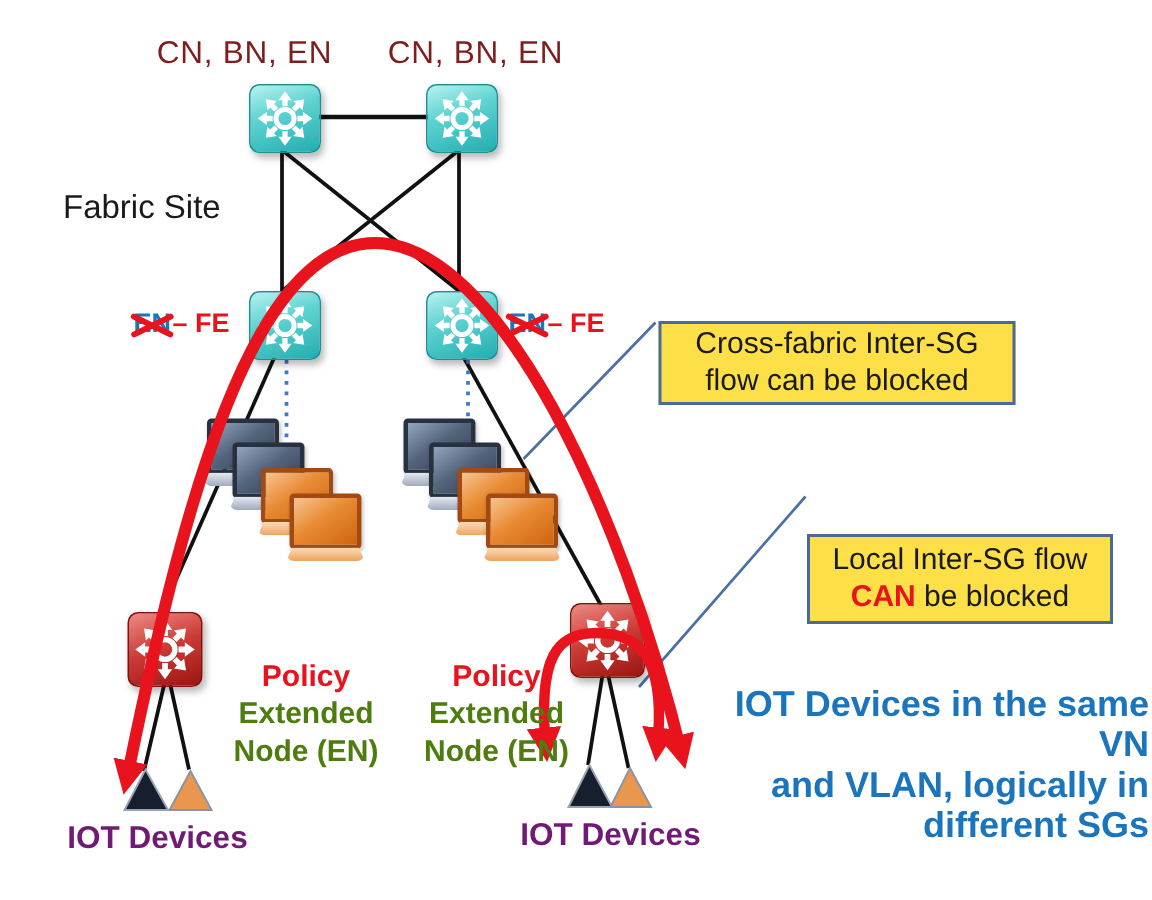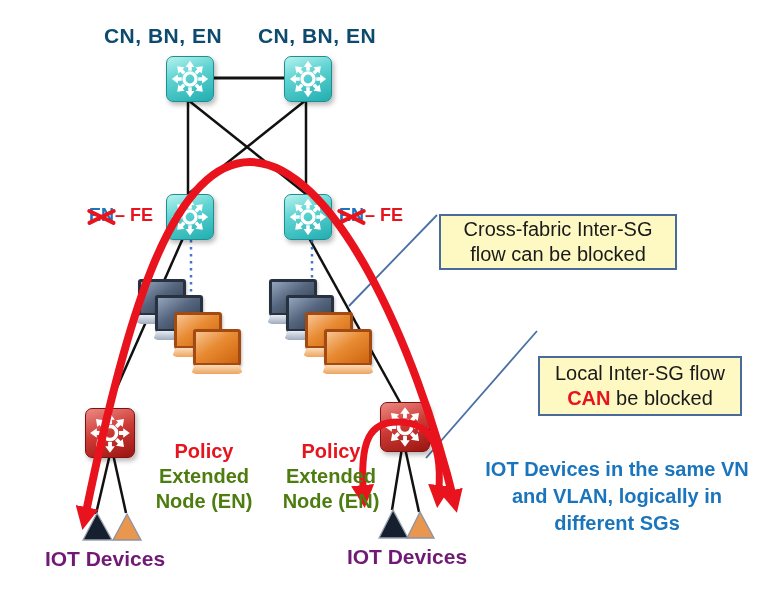--- a/index.html
+++ b/index.html
@@ -24,31 +24,31 @@
   .laptop .base{width:52px;height:9px;margin-top:-1px;border-radius:1px 1px 5px 5px;
     background:linear-gradient(#e6ebf3,#9fabbd);clip-path:polygon(7% 0,93% 0,100% 100%,0 100%);}
   .laptop.orange .scr{border-color:#a34a12;background:linear-gradient(145deg,#f8c492 0%,#e88b33 45%,#cf6410 100%);}
   .laptop.orange .base{background:linear-gradient(#fcdcb9,#eda45f);}
 
   
   .blue-b{color:#4d7c0f;font-weight:bold;}
   .red-t{color:#e8131d;}
   .lbl{position:absolute;z-index:6;white-space:nowrap;}
   .center{text-align:center;}
-  .cn{font-size:21px;font-weight:bold;color:#0c4a6e;letter-spacing:.5px;}
+  .cn{font-size:21px;font-weight:normal;color:#7f1d1d;letter-spacing:.5px;}
   .fabric{font-size:22px;color:#1a1a1a;}
   .enfe{font-size:18px;font-weight:bold;}
   .struck{position:relative;color:#1b75bc;display:inline-block;padding:0 1px;}
   .struck::before,.struck::after{content:"";position:absolute;left:-2px;right:-2px;top:46%;height:3.5px;background:#e8131d;border-radius:2px;}
   .struck::before{transform:rotate(26deg);}
   .struck::after{transform:rotate(-26deg);}
   .policy{font-size:20px;font-weight:bold;line-height:25px;margin-top:37px;}
   .iot{font-size:21px;font-weight:bold;color:#701a75;}
-  .note{font-size:20px;font-weight:bold;color:#1b75bc;line-height:27px;white-space:normal;}
-  .callout{position:absolute;z-index:6;background:#fef9c3;border:2px solid #4a6b9a;
+  .note{font-size:24px;font-weight:bold;color:#1b75bc;line-height:27px;white-space:normal;text-align:right;}
+  .callout{position:absolute;z-index:6;background:#fde047;border:2px solid #4a6b9a;
     font-size:20px;line-height:25px;color:#1a1a1a;text-align:center;display:flex;flex-direction:column;justify-content:center;}
 </style>
 </head>
 <body>
 
 <div id="stage">
 
   
   <svg width="0" height="0" aria-hidden="true">
     <defs>
@@ -171,20 +171,21 @@
       </marker>
     </defs>
     <path d="M 84,522 C 122,335 168,162 250,162 C 332,162 415,340 455,505" fill="none" stroke="#e8131d" stroke-width="8" marker-start="url(#ah)" marker-end="url(#ah)"></path>
     <path d="M 364,500 C 358,436 372,422 398,422 C 430,422 444,444 438,500" fill="none" stroke="#e8131d" stroke-width="7" marker-start="url(#ah)" marker-end="url(#ah)"></path>
   </svg>
 
   
   <div class="lbl cn center" style="left:98px;top:24px;width:130px;">CN,  BN, EN</div>
   <div class="lbl cn center" style="left:252px;top:24px;width:130px;">CN,  BN, EN</div>
 
+  <div class="lbl fabric" style="left:42px;top:125px;">Fabric Site</div>
 
   <div class="lbl enfe" style="left:88px;top:205px;">
     <span class="struck">EN</span><span class="red-t">– FE</span>
   </div>
   <div class="lbl enfe" style="left:338px;top:205px;">
     <span class="struck">EN</span><span class="red-t">– FE</span>
   </div>
 
   <div class="lbl policy center" style="left:142px;top:402px;width:124px;">
     <div class="red-t" style="font-weight:bold;">Policy</div>

